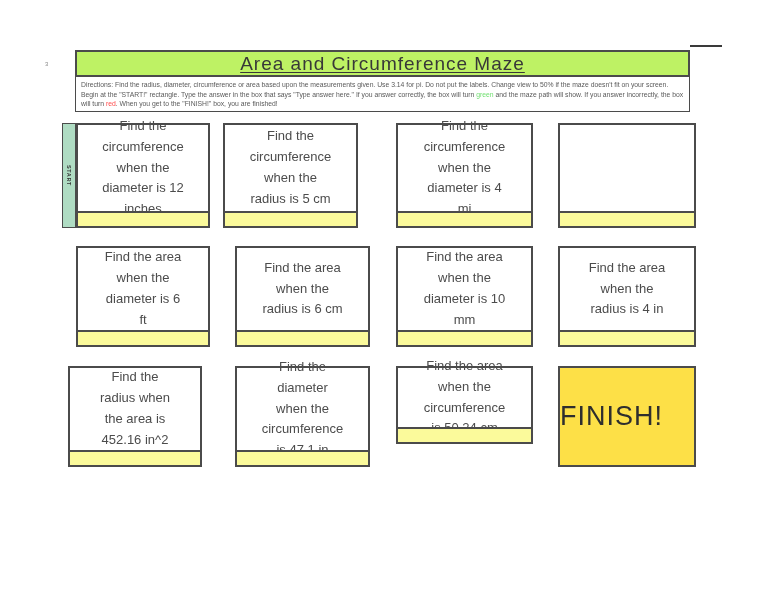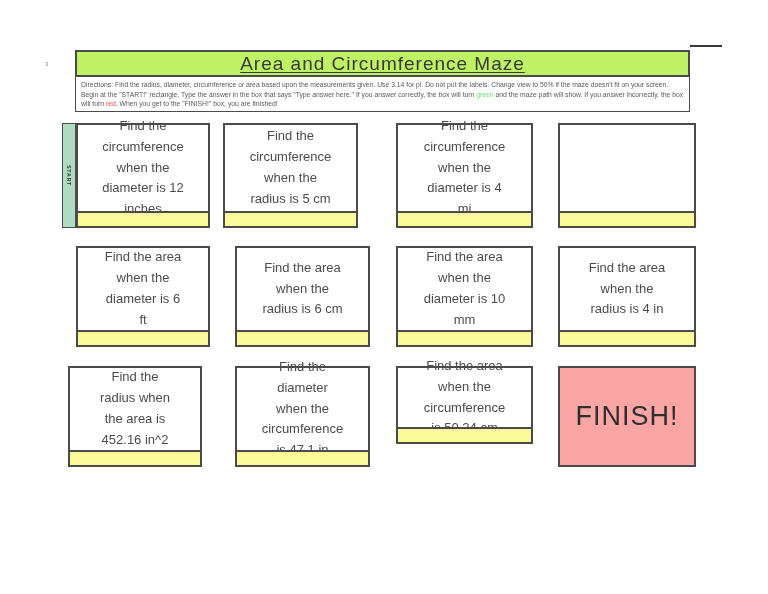--- a/index.html
+++ b/index.html
@@ -49,22 +49,22 @@
     position:absolute;left:0;right:0;top:0;bottom:15px;
     display:flex;align-items:center;justify-content:center;
     padding:0 24px;text-align:center;
     font-size:13px;line-height:1.6;color:#4c4c4c;
   }
   .card .ans{
     position:absolute;left:0;right:0;bottom:0;height:13px;
     background:#FBFA9B;border-top:2px solid #4B4B4B;
   }
   .finish-card{
-    background:#fca5a5;border:2px solid #4B4B4B;
-    display:flex;align-items:center;justify-content:center;
+    background:#fde047;border:2px solid #4B4B4B;
+    display:flex;align-items:center;
   }
   .finish-card .finish-text{
     font-size:27px;letter-spacing:1px;color:#2e2e2e;
   }
 </style>
 </head>
 <body>
 
 <div class="abs page-num">3</div>
 

